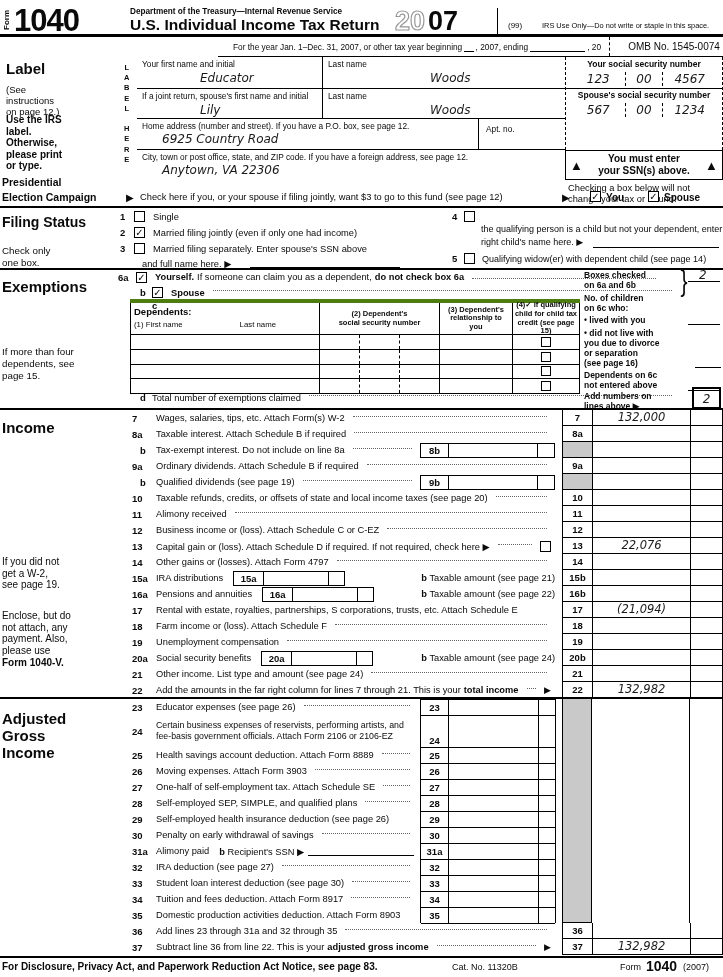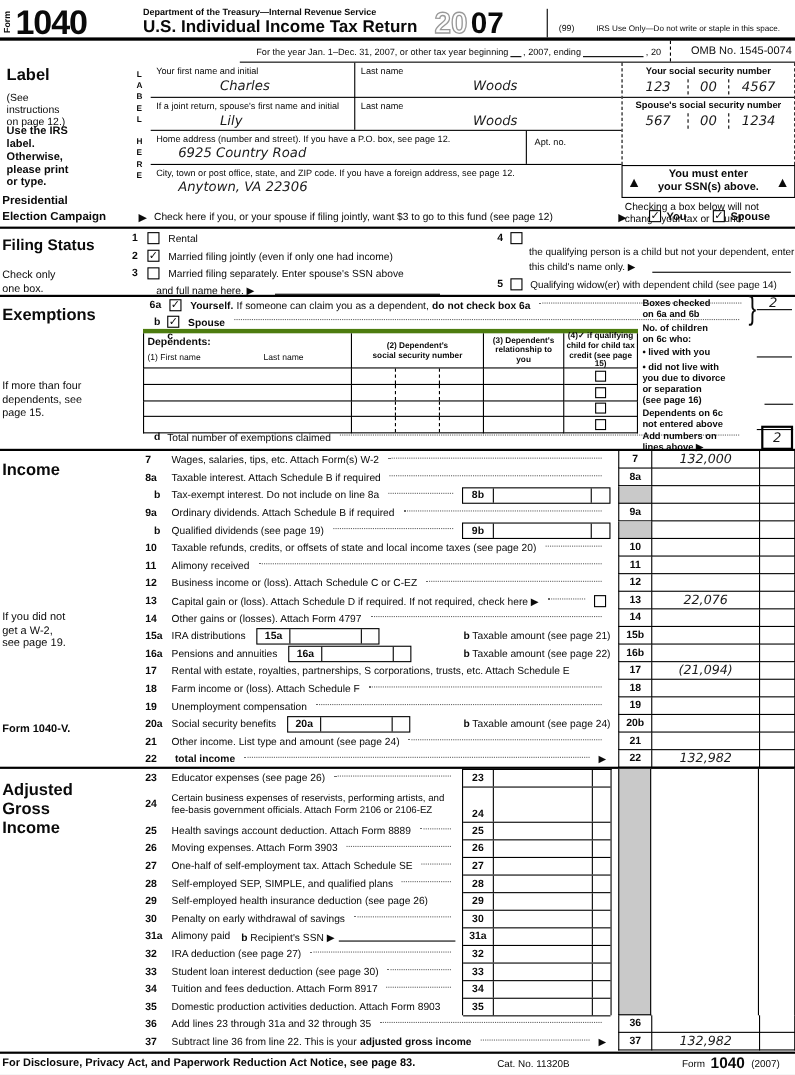--- a/index.html
+++ b/index.html
@@ -92,21 +92,21 @@
 L
  
 H
 E
 R
 E</span>
 
   <span class="abs flab" style="left:142px;top:59px">Your first name and initial</span>
   <div class="vl" style="left:322px;top:57px;height:61px"></div>
   <span class="abs flab" style="left:328px;top:59px">Last name</span>
-  <span class="abs hand" style="left:200px;top:71px;font-size:12px">Charles</span>
+  <span class="abs hand" style="left:200px;top:71px;font-size:12px">Educator</span>
   <span class="abs hand" style="left:430px;top:71px;font-size:12px">Woods</span>
   <div class="hr1" style="left:137px;top:88px;width:428px"></div>
 
   <span class="abs flab" style="left:142px;top:91px">If a joint return, spouse's first name and initial</span>
   <span class="abs flab" style="left:328px;top:91px">Last name</span>
   <span class="abs hand" style="left:200px;top:103px;font-size:12px">Lily</span>
   <span class="abs hand" style="left:430px;top:103px;font-size:12px">Woods</span>
   <div class="hr1" style="left:137px;top:118px;width:428px"></div>
 
   <span class="abs flab" style="left:142px;top:121px">Home address (number and street). If you have a P.O. box, see page 12.</span>
@@ -153,55 +153,55 @@
   <span class="abs b" style="left:664px;top:192px;font-size:10px">Spouse</span>
   <div class="hr2" style="top:206px"></div>
 
   <span class="abs b" style="left:2px;top:214px;font-size:14px">Filing Status</span>
   <span class="abs pre" style="left:2px;top:245px;font-size:9.8px;line-height:12px">Check only
 one box.</span>
 
   <div class="abs" style="left:120px;top:211px;display:flex;align-items:center">
     <span class="b" style="width:14px;font-size:9.5px">1</span>
     <span class="chk"></span>
-    <span class="lbl" style="margin-left:8px">Rental</span>
+    <span class="lbl" style="margin-left:8px">Single</span>
   </div>
   <div class="abs" style="left:120px;top:227px;display:flex;align-items:center">
     <span class="b" style="width:14px;font-size:9.5px">2</span>
     <span class="chk checked"></span>
     <span class="lbl" style="margin-left:8px">Married filing jointly (even if only one had income)</span>
   </div>
   <div class="abs" style="left:120px;top:243px;display:flex;align-items:center">
     <span class="b" style="width:14px;font-size:9.5px">3</span>
     <span class="chk"></span>
     <span class="lbl" style="margin-left:8px">Married filing separately. Enter spouse's SSN above</span>
   </div>
   <span class="abs lbl" style="left:142px;top:258px">and full name here. ▶</span>
   <span class="abs uline" style="left:250px;top:258px;width:150px"></span>
 
   <div class="abs" style="left:452px;top:211px;display:flex;align-items:flex-start">
     <span class="b" style="width:12px;font-size:9.5px">4</span>
     <span class="chk"></span>
   </div>
   <span class="abs" style="left:481px;top:224px;font-size:9px">the qualifying person is a child but not your dependent, enter</span>
-  <span class="abs" style="left:481px;top:237px;font-size:9px">this child's name only. ▶</span>
+  <span class="abs" style="left:481px;top:237px;font-size:9px">right child's name here. ▶</span>
   <span class="abs uline" style="left:593px;top:238px;width:126px"></span>
   <div class="abs" style="left:452px;top:253px;display:flex;align-items:center">
     <span class="b" style="width:12px;font-size:9.5px">5</span>
     <span class="chk"></span>
     <span style="margin-left:7px;font-size:9px">Qualifying widow(er) with dependent child (see page 14)</span>
   </div>
   <div class="hr2" style="top:268px"></div>
 
   <span class="abs b" style="left:2px;top:278px;font-size:15px">Exemptions</span>
   <span class="abs pre" style="left:2px;top:346px;font-size:9.8px;line-height:12px">If more than four
 dependents, see
 page 15.</span>
 
-  <div class="abs" style="left:132px;top:272px;width:550px;display:flex;align-items:center">
+  <div class="abs" style="left:114px;top:272px;width:550px;display:flex;">
     <span class="b" style="width:22px;font-size:9.5px;padding-left:4px">6a</span>
     <span class="chk checked"></span>
     <span class="lbl b" style="margin-left:8px">Yourself.</span>
     <span class="lbl" style="margin-left:3px">If someone can claim you as a dependent,</span>
     <span class="lbl b" style="margin-left:3px">do not check box 6a</span>
     <span class="dots"></span>
   </div>
   <div class="abs" style="left:130px;top:287px;width:550px;display:flex;align-items:center">
     <span class="b" style="width:22px;font-size:9.5px;padding-left:10px">b</span>
     <span class="chk checked"></span>
@@ -300,20 +300,24 @@
 lines above ▶</span>
   <div class="abs" style="left:692px;top:387px;width:29px;height:22px;border:2.5px solid #000;text-align:center">
     <span class="hand" style="font-size:12px;line-height:17px">2</span>
   </div>
   <div class="hr2" style="top:408px"></div>
 
   <span class="abs b" style="left:2px;top:419px;font-size:15px">Income</span>
   <span class="abs pre" style="left:2px;top:556px;font-size:10px;line-height:11.6px">If you did not
 get a W-2,
 see page 19.</span>
+  <span class="abs pre" style="left:2px;top:610px;font-size:10px;line-height:11.6px">Enclose, but do
+not attach, any
+payment. Also,
+please use</span>
   <span class="abs b" style="left:2px;top:657px;font-size:10px">Form 1040-V.</span>
 
   <div class="row" style="top:410px">
     <div class="lleft">
         <span class="lnum">7</span>
         <span class="lbl">Wages, salaries, tips, etc. Attach Form(s) W-2</span>
         <span class="dots"></span>
       </div>
     <span class="ncol">7</span>
     <span class="acol hand">132,000</span>
@@ -500,20 +504,21 @@
         <span class="lbl">Other income. List type and amount (see page 24)</span>
         <span class="dots" style="border-bottom-style:dotted"></span>
       </div>
     <span class="ncol">21</span>
     <span class="acol hand"></span>
       <span class="ccol"></span>
   </div>
   <div class="row" style="top:682px">
     <div class="lleft">
         <span class="lnum">22</span>
+        <span class="lbl">Add the amounts in the far right column for lines 7 through 21. This is your</span>
         <span class="lbl b" style="margin-left:3px">total income</span>
         <span class="dots"></span>
       <span class="arrow">▶</span>
     </div>
     <span class="ncol">22</span>
     <span class="acol hand">132,982</span>
       <span class="ccol"></span>
   </div>
   <div class="hr2" style="top:697px"></div>
 

